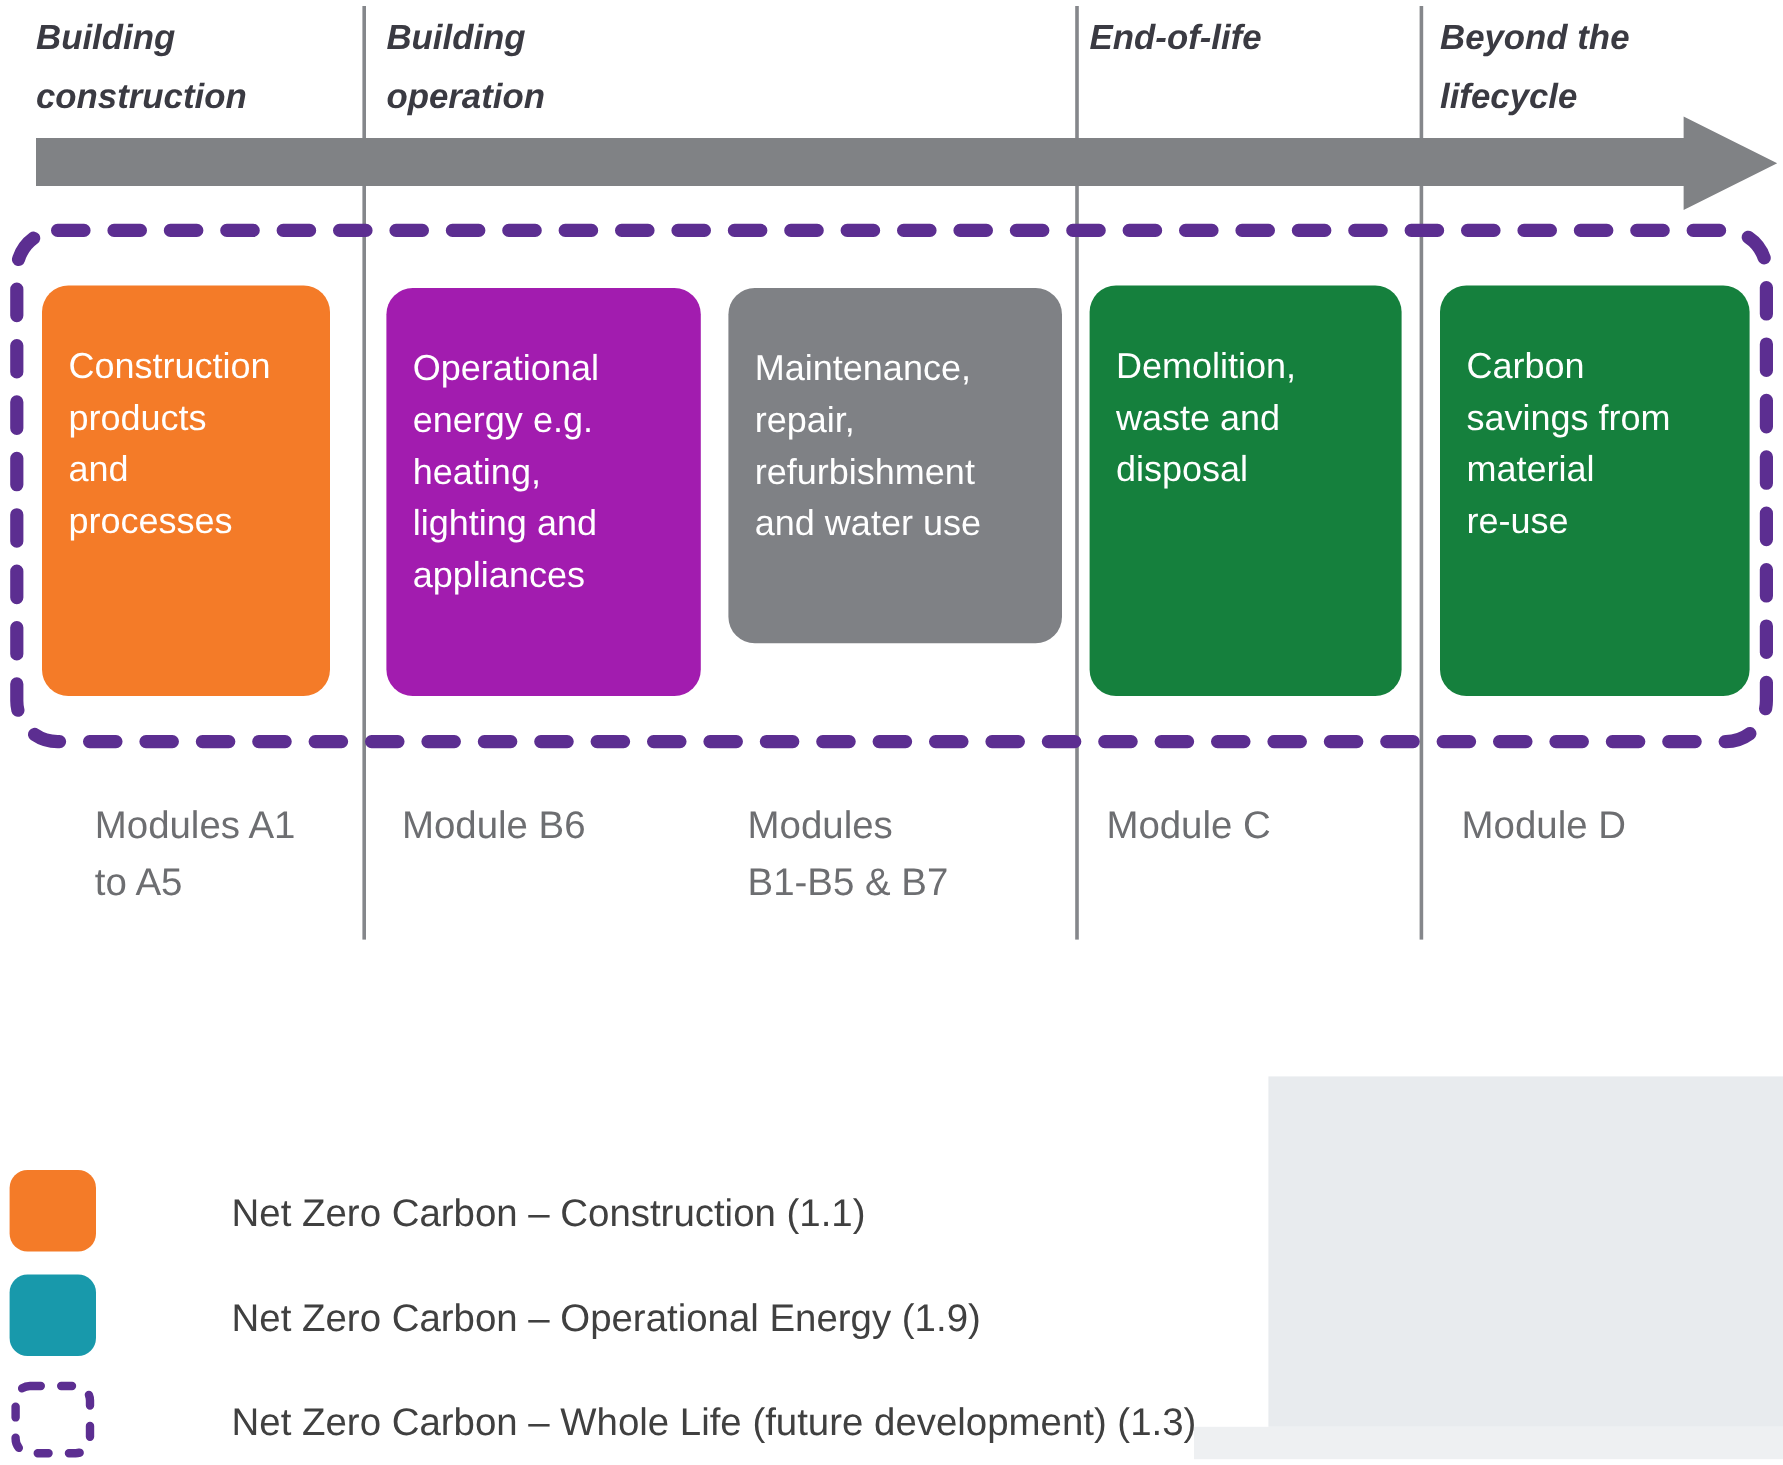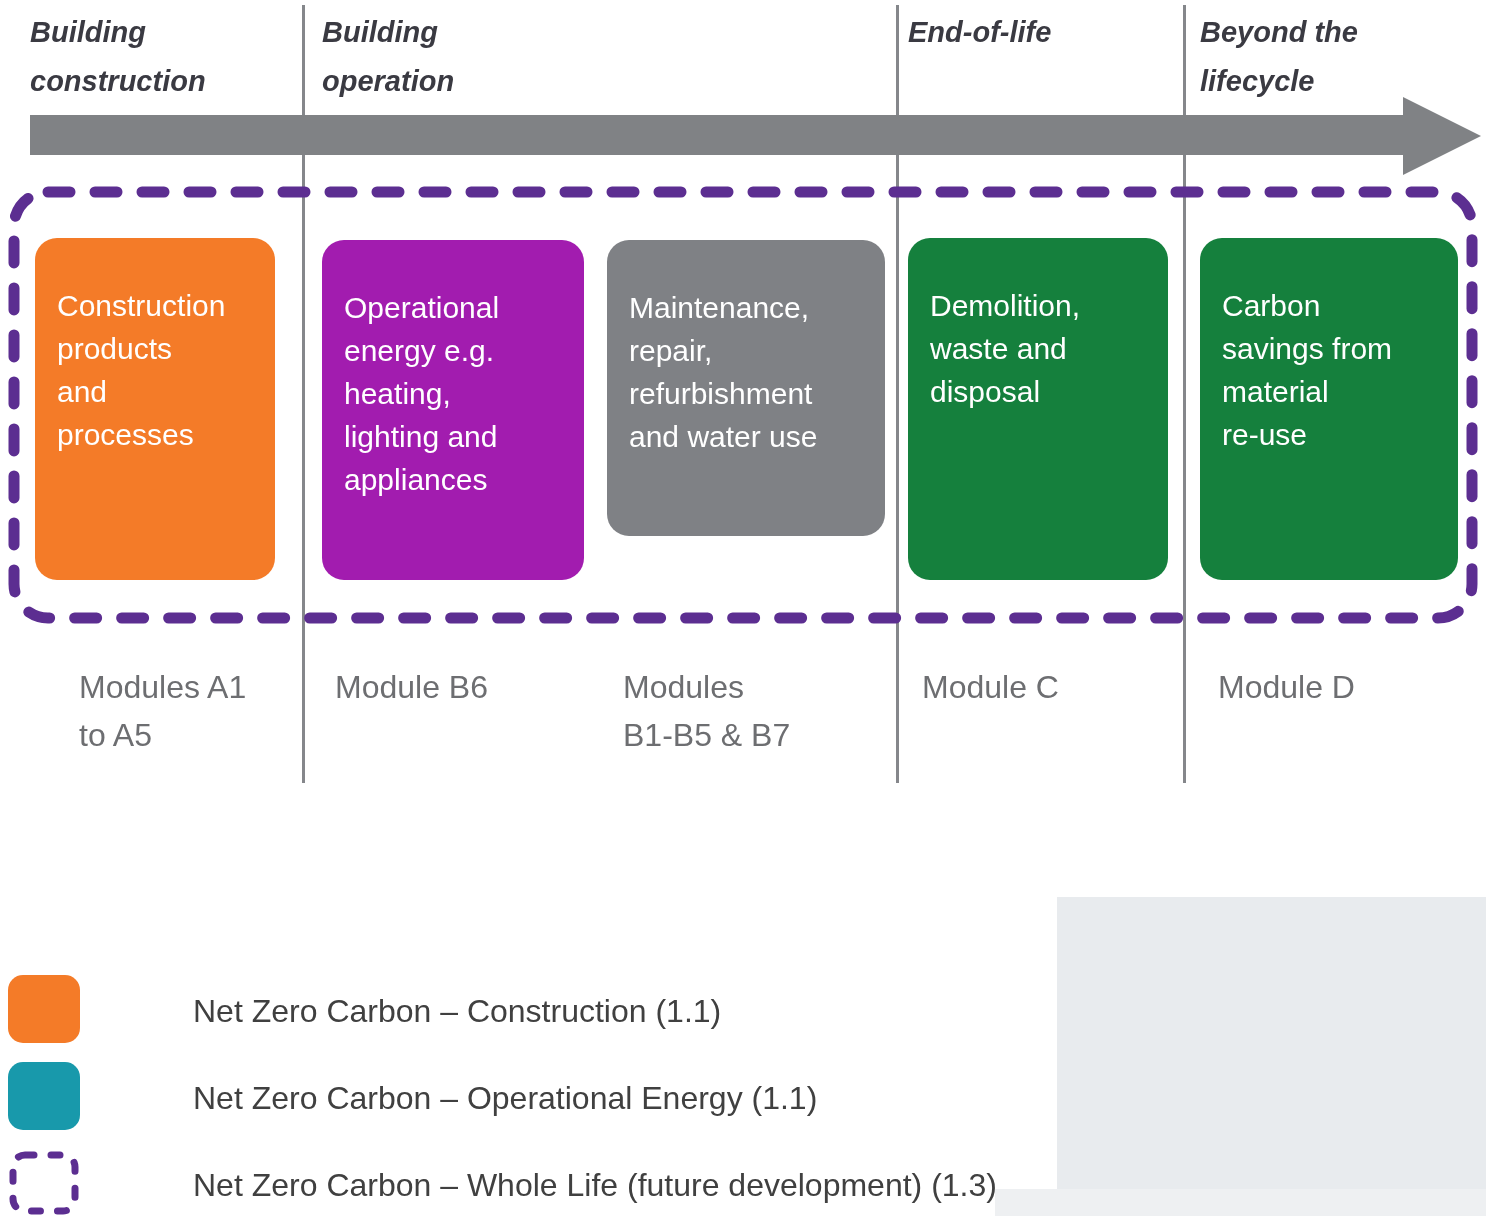--- a/index.html
+++ b/index.html
@@ -144,20 +144,20 @@
   <div class="module-label m3">Modules
 B1-B5 &amp; B7</div>
   <div class="module-label m4">Module C</div>
   <div class="module-label m5">Module D</div>
 
 
   <div class="legend-swatch ls1"></div>
   <div class="legend-label ll1">Net Zero Carbon – Construction (1.1)</div>
 
   <div class="legend-swatch ls2"></div>
-  <div class="legend-label ll2">Net Zero Carbon – Operational Energy (1.1)</div>
+  <div class="legend-label ll2">Net Zero Carbon – Operational Energy (1.9)</div>
 
   <svg class="legend-swatch ls3" viewBox="0 0 72 66" width="72" height="66">
     <rect x="5" y="5" width="62" height="56" rx="12" ry="12" fill="none" stroke="#5C2E91" stroke-width="7" stroke-dasharray="9 17" stroke-linecap="round"></rect>
   </svg>
   <div class="legend-label ll3">Net Zero Carbon – Whole Life (future development) (1.3)</div>
 
 </div>
 
 </body></html>

